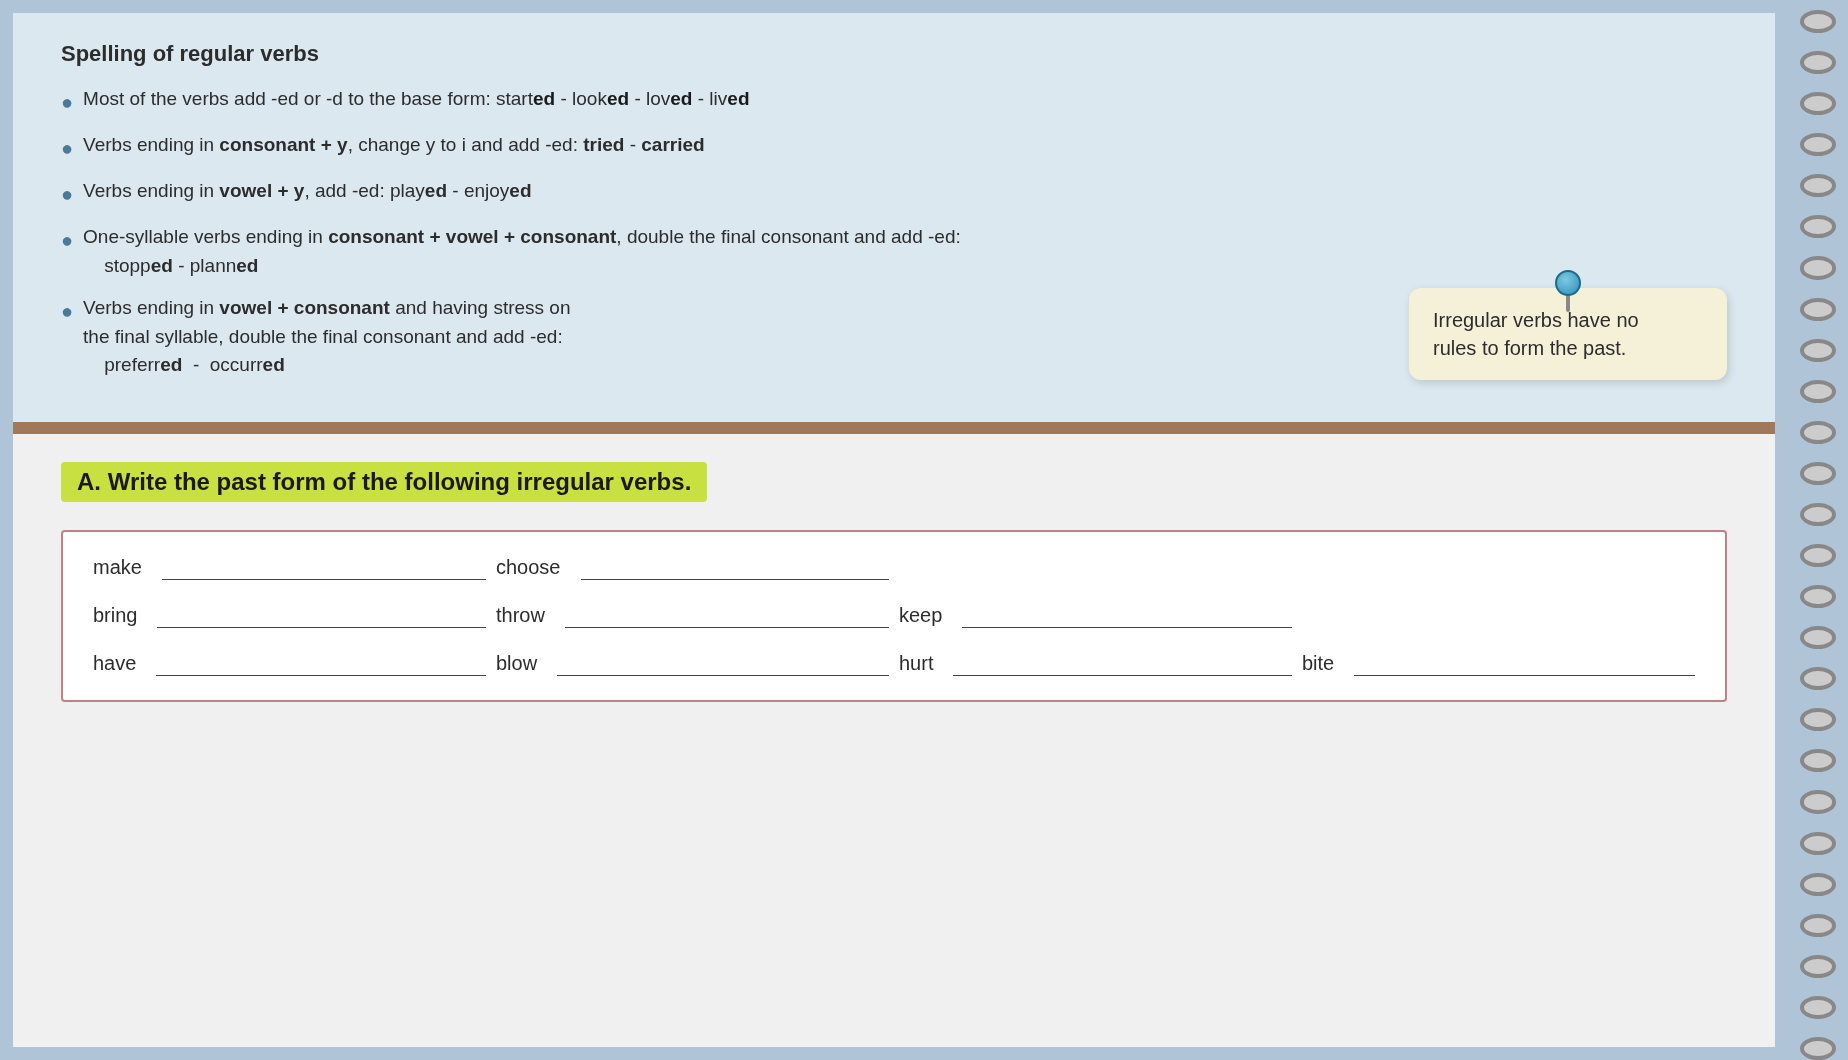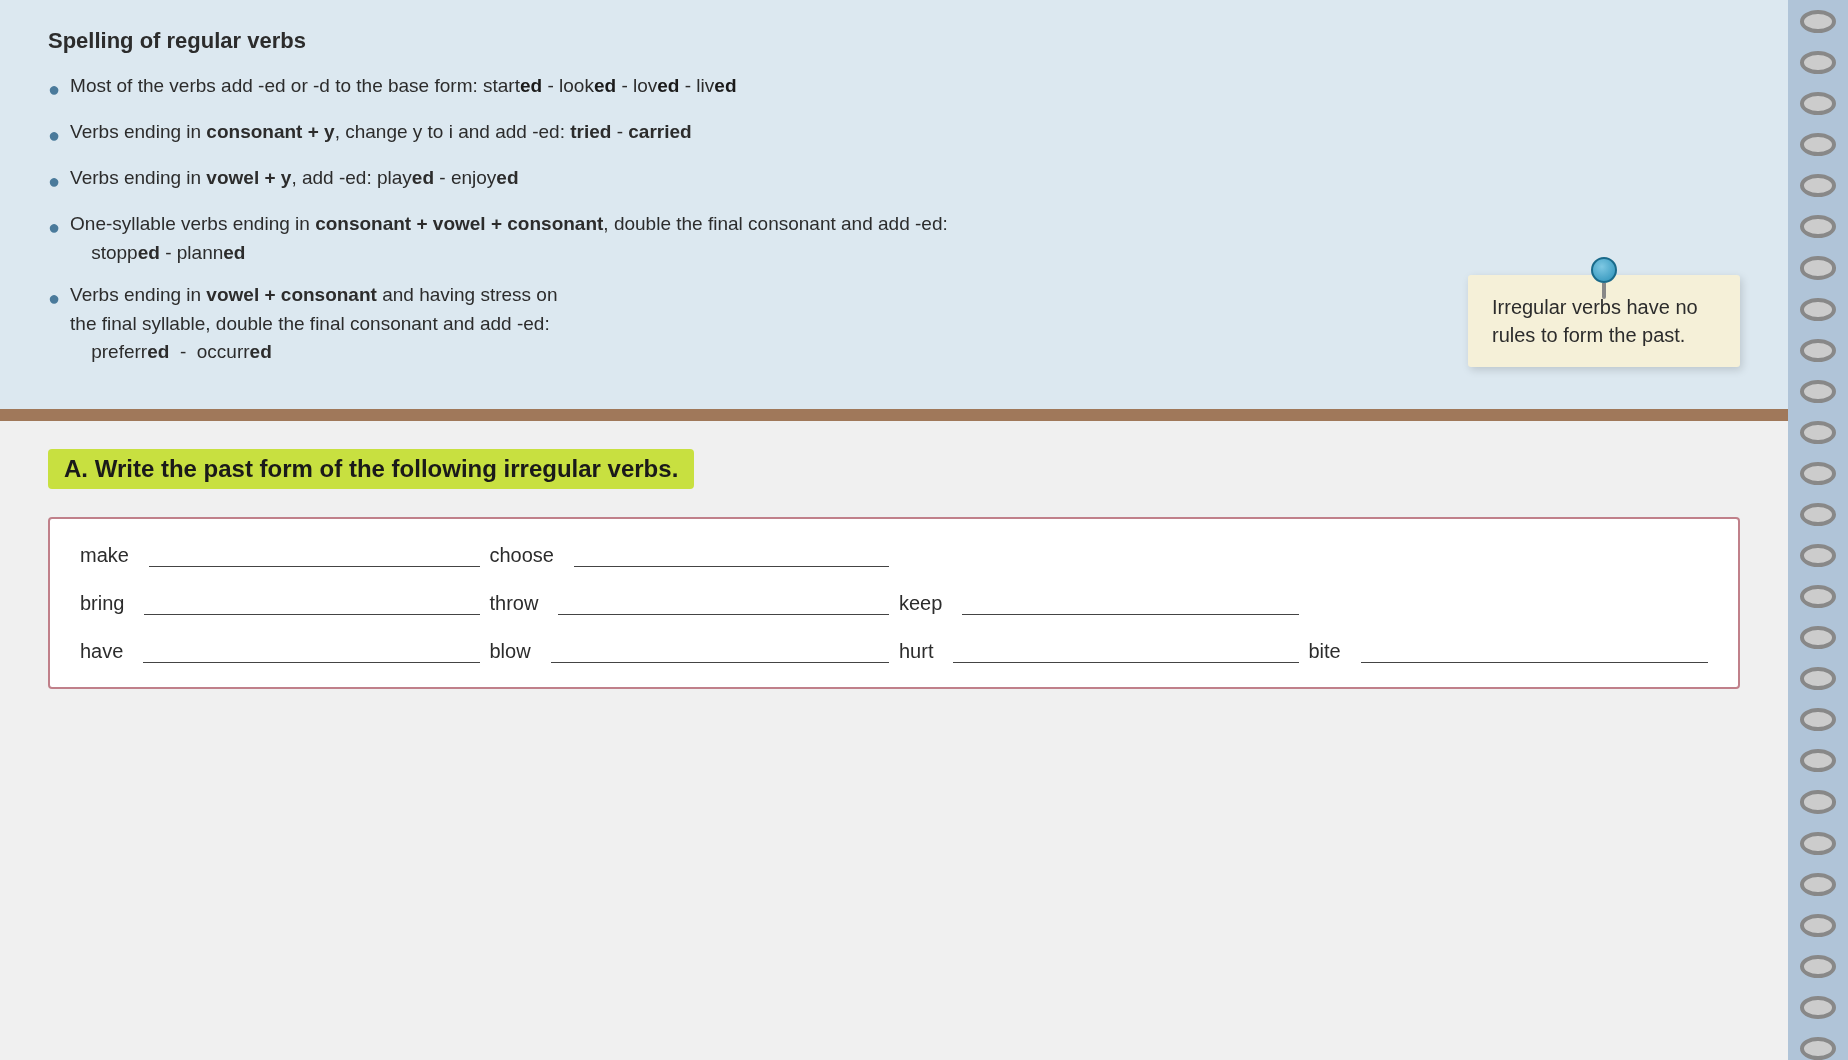--- a/index.html
+++ b/index.html
@@ -11,21 +11,21 @@
       height: 1060px;
       overflow: hidden;
       display: flex;
       flex-direction: row;
     }
 
     .main-content {
       flex: 1;
       display: flex;
       flex-direction: column;
-      padding: 0;
+      padding: 13px;
     }
 
     
     .spiral-binding {
       width: 60px;
       background: #b0c4d8;
       display: flex;
       flex-direction: column;
       align-items: center;
       justify-content: flex-start;
@@ -95,23 +95,23 @@
       justify-content: space-between;
     }
 
     .last-rule-text-col {
       flex: 1;
     }
 
     
     .note-card {
       background: #f5f0d8;
-      border-radius: 3px;
+      border-radius: 12px;
       padding: 18px 24px;
-      width: 272px;
+      width: 318px;
       box-shadow: 2px 3px 8px rgba(0,0,0,0.15);
       position: relative;
       font-family: 'Comic Sans MS', cursive, sans-serif;
       font-size: 20px;
       color: #2c2c2c;
       line-height: 1.4;
       margin-left: 30px;
       margin-top: -10px;
       flex-shrink: 0;
     }
@@ -175,21 +175,21 @@
       gap: 10px;
       margin-bottom: 24px;
     }
 
     .verb-row:last-child {
       margin-bottom: 0;
     }
 
     .verb-entry {
       display: flex;
-      align-items: flex-end;
+      align-items: center;
       gap: 16px;
       font-size: 20px;
       color: #2c2c2c;
     }
 
     .verb-label {
       font-size: 20px;
       color: #2c2c2c;
       white-space: nowrap;
       margin-right: 4px;

